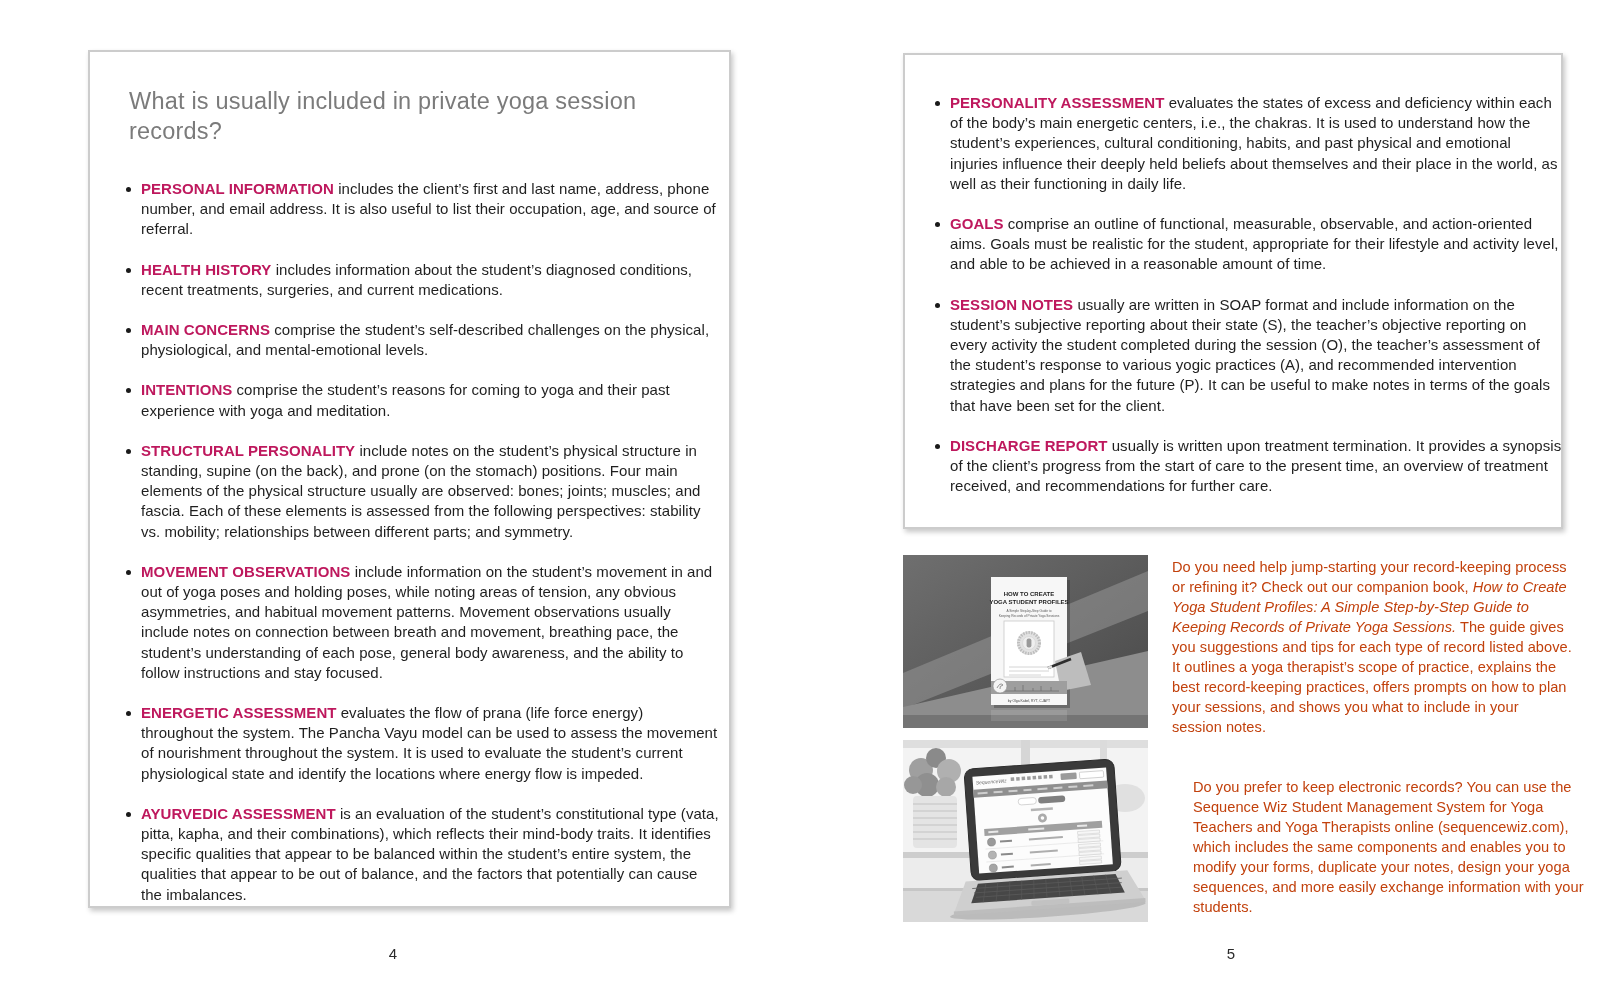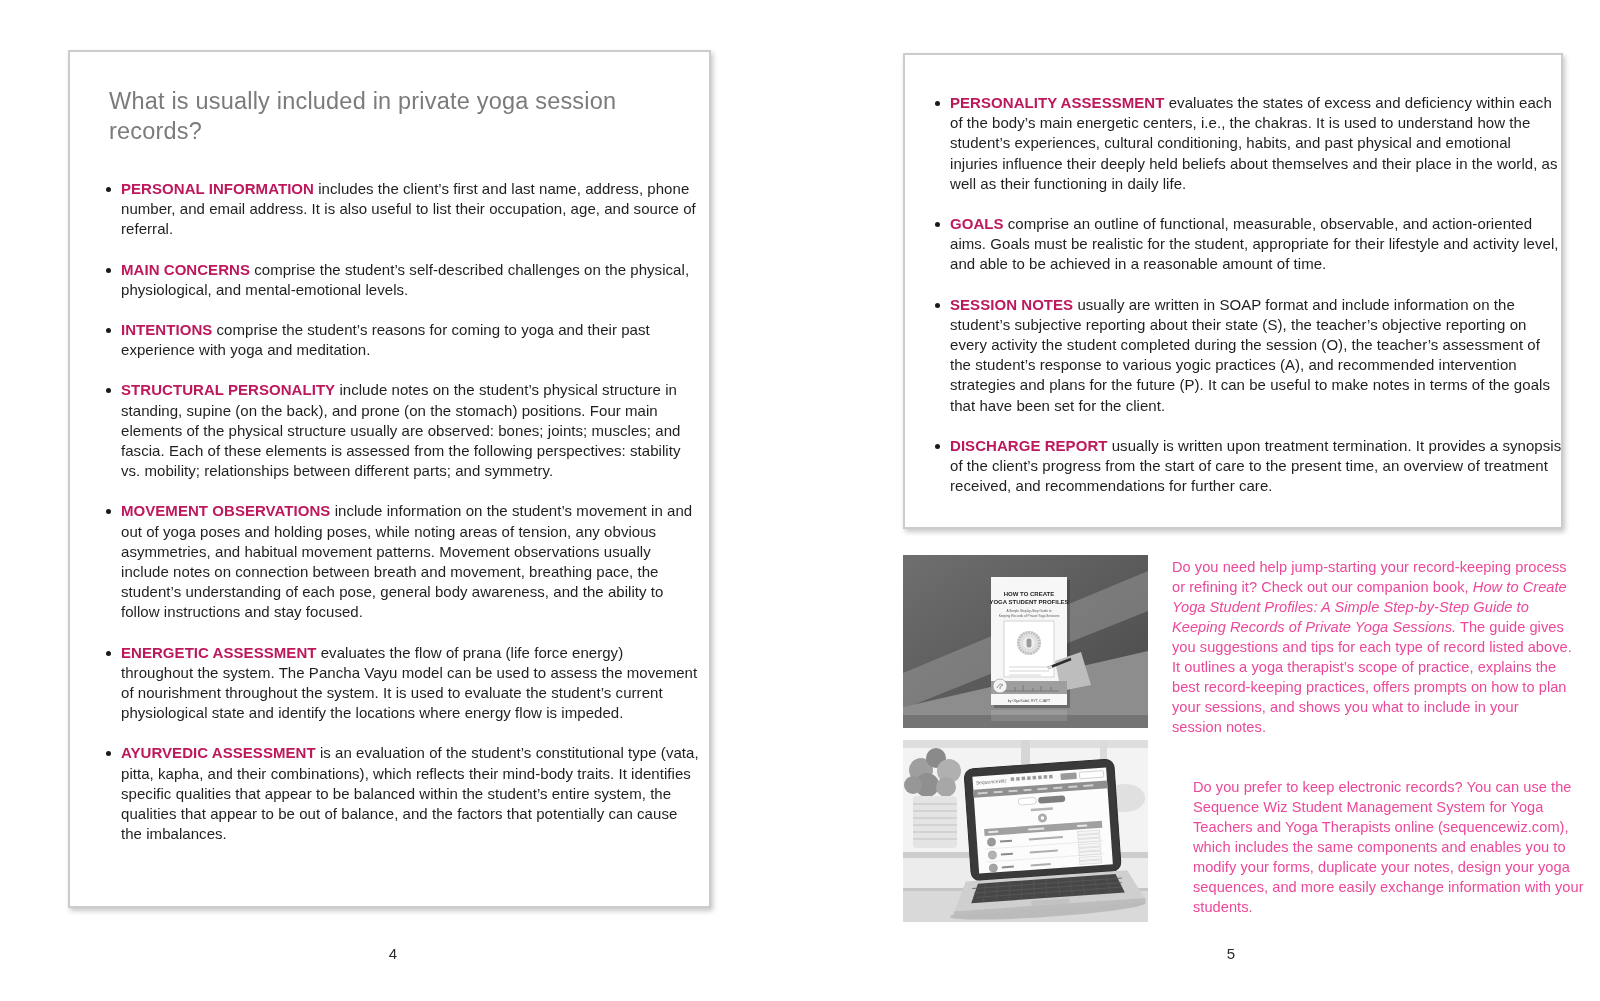--- a/index.html
+++ b/index.html
@@ -6,21 +6,21 @@
   body{
     width:1600px;height:1001px;background:#ffffff;
     font-family:"Liberation Sans", sans-serif;
     color:#1d1d1d;position:relative;overflow:hidden;
   }
   .page-box{
     position:absolute;background:#ffffff;box-sizing:border-box;
     border:2px solid #cccccc;
     box-shadow:2px 3px 5px rgba(0,0,0,0.22);
   }
-  #left-box{left:68px;top:50px;width:643px;height:858px;}
+  #left-box{left:88px;top:50px;width:643px;height:858px;}
   #right-box{left:903px;top:53px;width:660px;height:476px;}
   .doc-title{
     margin:34px 0 0 39px;font-size:23.5px;line-height:30px;
     font-weight:400;color:#7b7b7b;letter-spacing:0.2px;
   }
   ul.records{list-style:none;margin:0;padding:0;}
   #left-box ul.records{margin-top:33px;padding-left:31px;}
   #right-box ul.records{margin-top:38px;padding-left:25px;}
   ul.records li{
     position:relative;padding-left:20px;margin-bottom:20px;
@@ -31,41 +31,45 @@
   ul.records li::before{
     content:"";position:absolute;left:5px;top:8px;width:5px;height:5px;
     border-radius:50%;background:#1a1a1a;
   }
   .term{font-weight:700;color:#be185d;}
   .photo{position:absolute;display:block;}
   #photo1{left:903px;top:555px;width:245px;height:173px;}
   #photo2{left:903px;top:740px;width:245px;height:182px;}
   .caption{
     position:absolute;left:1172px;width:400px;
-    font-size:14.6px;line-height:20px;color:#ec4899;letter-spacing:0.05px;
+    font-size:14.6px;line-height:20px;color:#c2410c;letter-spacing:0.05px;
   }
   #caption1{top:542px;}
   #caption2{top:762px;margin-left:21px;}
   .caption .it{font-style:italic;}
   .pagenum{
     position:absolute;width:100px;text-align:center;
     font-size:15px;color:#2b2b2b;
   }
   #pagenum-left{left:343px;top:945px;}
   #pagenum-right{left:1181px;top:945px;}
 </style>
 </head>
 <body>
 
 <section class="page-box" id="left-box">
   <h1 class="doc-title">What is usually included in private yoga session records?</h1>
   <ul class="records">
     <li>
       <span class="term">PERSONAL INFORMATION</span>
       <span>includes the client’s first and last name, address, phone number, and email address. It is also useful to list their occupation, age, and source of referral.</span>
+    </li>
+    <li>
+      <span class="term">HEALTH HISTORY</span>
+      <span>includes information about the student’s diagnosed conditions, recent treatments, surgeries, and current medications.</span>
     </li>
     <li>
       <span class="term">MAIN CONCERNS</span>
       <span>comprise the student’s self-described challenges on the physical, physiological, and mental-emotional levels.</span>
     </li>
     <li>
       <span class="term">INTENTIONS</span>
       <span>comprise the student’s reasons for coming to yoga and their past experience with yoga and meditation.</span>
     </li>
     <li>

